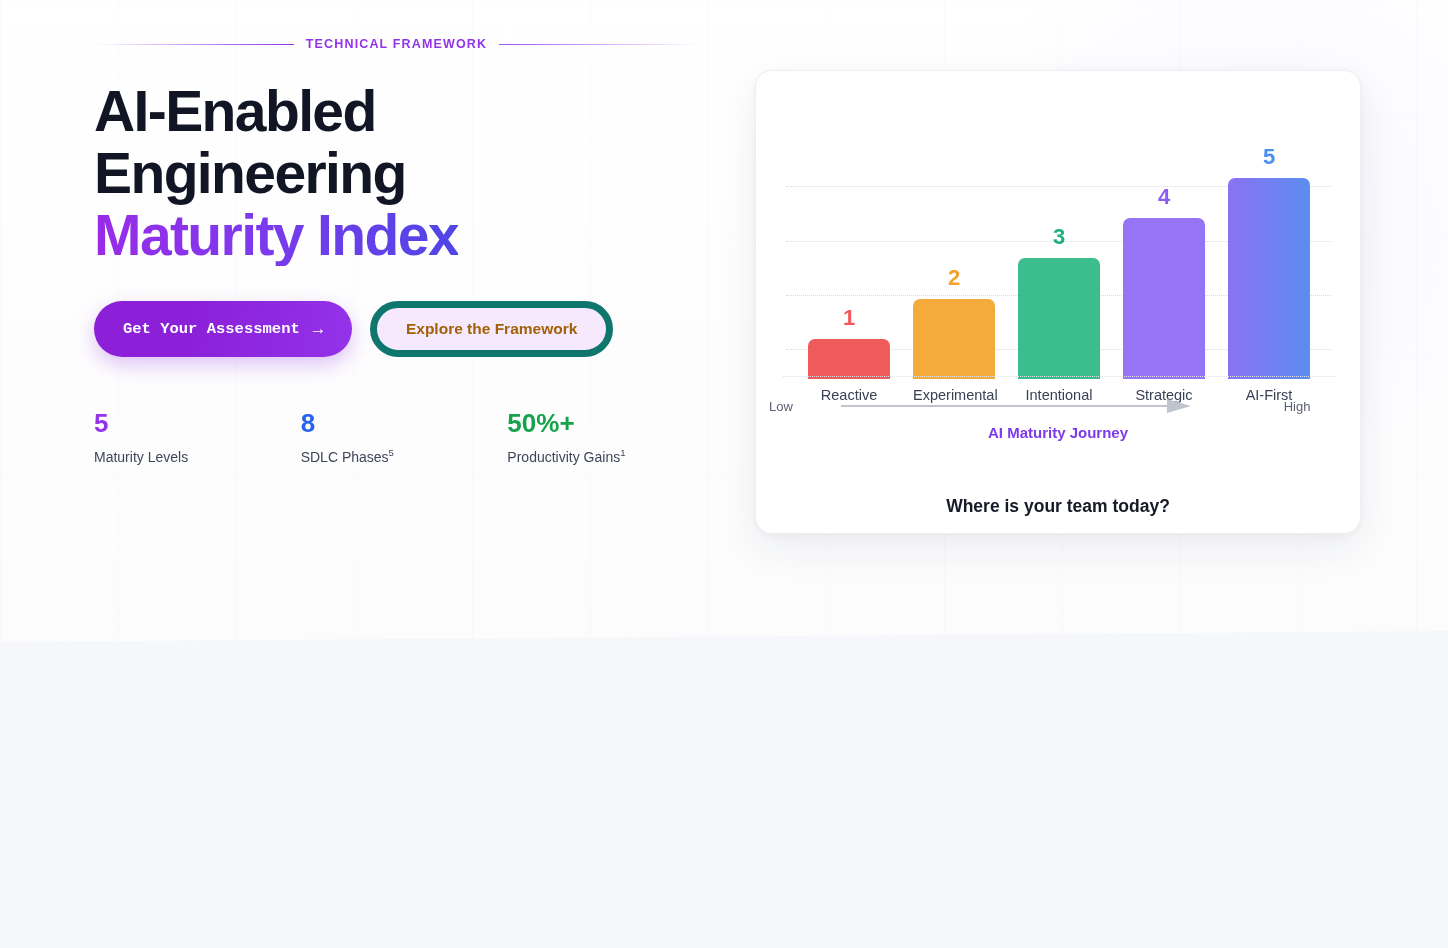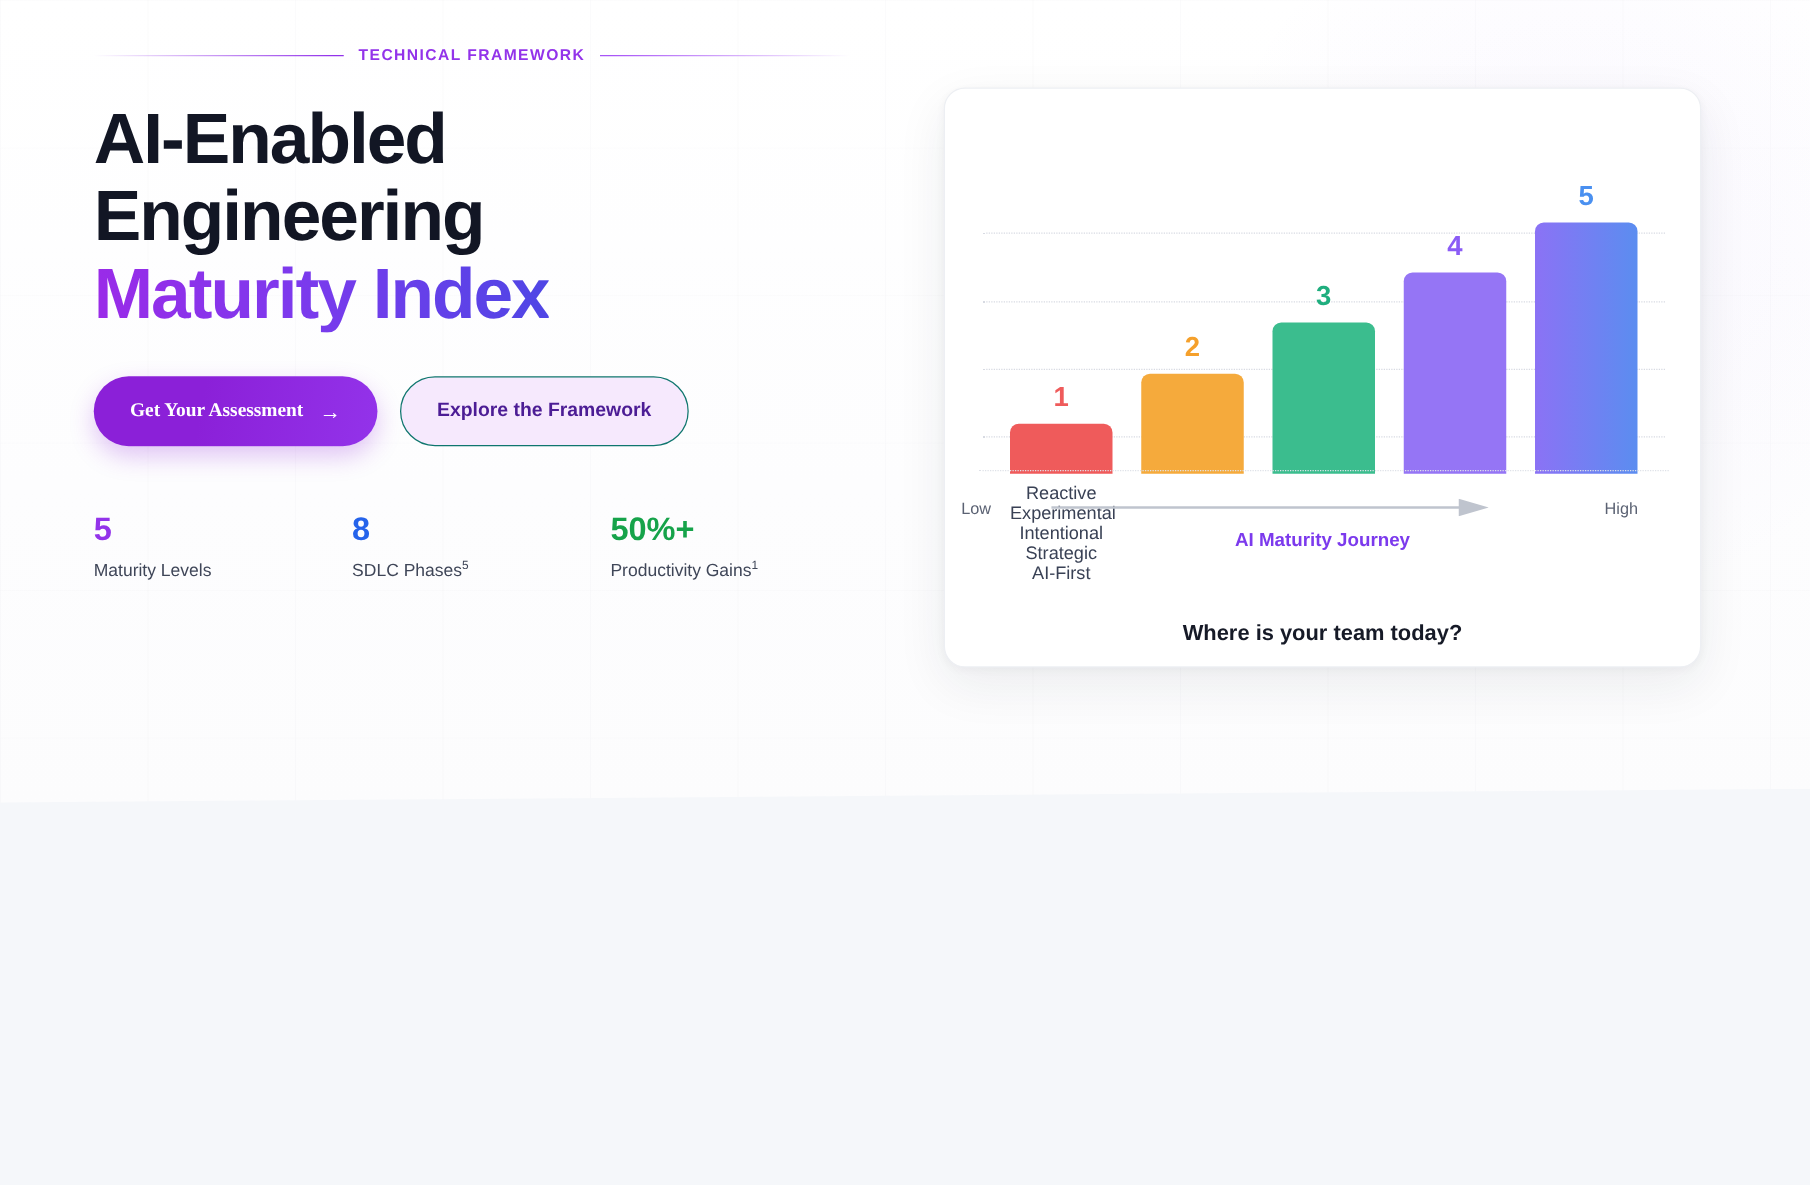--- a/index.html
+++ b/index.html
@@ -35,21 +35,21 @@
   }
 
   
   .lower-section{
     position:absolute; left:0; top:0; width:1448px; height:948px;
     background:#F5F7FA;
     clip-path: polygon(0 642px, 1448px 631px, 1448px 948px, 0 948px);
   }
 
   
-  .hero-left{ position:absolute; left:75px; top:30px; width:620px; }
+  .hero-left{ position:absolute; left:94px; top:30px; width:620px; }
 
   .eyebrow-row{ display:flex; align-items:center; gap:0; height:28px; width:605px;}
   .eyebrow-line{ height:1px; flex:1 1 auto; }
   .eyebrow-line.left{
     background:linear-gradient(to right, rgba(139,46,224,0) 0%, #9333EA 96%, #9333EA 100%);
   }
   .eyebrow-line.right{
     background:linear-gradient(to left, rgba(139,46,224,0) 0%, #A855F7 96%, #A855F7 100%);
   }
   .eyebrow-text{
@@ -80,30 +80,30 @@
     color:#3C4356;
   }
 
   .cta-row{ margin-top:35px; display:flex; align-items:center; gap:18px; }
   .btn-primary{
     display:inline-flex; align-items:center; gap:13px;
     height:56px; padding:0 29px;
     border:none; border-radius:30px; cursor:pointer;
     background:linear-gradient(100deg,#8B20D8 0%, #8B20D8 38%, #9333EA 100%);
     color:#FFFFFF; font-size:15.5px; font-weight:bold;
-    font-family:Liberation Serif, serif;
+    font-family:Liberation Mono, monospace;
     box-shadow:0 8px 20px rgba(139,32,216,.26);
   }
   .btn-primary .arrow{ font-size:17px; line-height:1; display:inline-block; }
   .btn-secondary{
     display:inline-flex; align-items:center; justify-content:center;
     height:56px; padding:0 29px;
-    border:1px solid #0f766e; border-radius:30px; cursor:pointer;
+    border:7px solid #0f766e; border-radius:30px; cursor:pointer;
     background:#F6E9FD;
-    color:#4c1d95; font-size:15.5px; font-weight:bold;
+    color:#a16207; font-size:15.5px; font-weight:bold;
     font-family:"Liberation Sans", sans-serif;
   }
 
   .stats-row{ margin-top:53px; display:flex; }
   .stat{ width:210px; }
   .stat-value{ font-size:26px; font-weight:bold; line-height:1; }
   .stat-value.purple{ color:#9333EA; }
   .stat-value.blue{ color:#2563EB; }
   .stat-value.green{ color:#16A34A; }
   .stat-label{ margin-top:11px; font-size:14px; color:#3F4658; }
@@ -135,21 +135,21 @@
     padding:0 22px;
   }
   .bar-col{ width:82px; position:relative; display:flex; flex-direction:column; align-items:center; justify-content:flex-end; height:100%; }
   .bar-value{
     font-size:22px; font-weight:bold; line-height:1; margin-bottom:10px;
   }
   .bar{ width:82px; border-radius:7px 7px 0 0; }
 
   .x-labels{
     position:absolute; left:30px; top:316px; width:546px;
-    display:flex; justify-content:space-between; padding:0 22px;flex-direction:column;
+    display:flex; justify-content:space-between; padding:0 22px;
   }
   .x-label{
     width:82px; text-align:center;
     font-size:14.5px; color:#394155;
   }
 
   .divider{
     position:absolute; left:27px; top:305px; width:552px; height:0;
     border-top:1.3px dotted #DEE1E8;
   }

